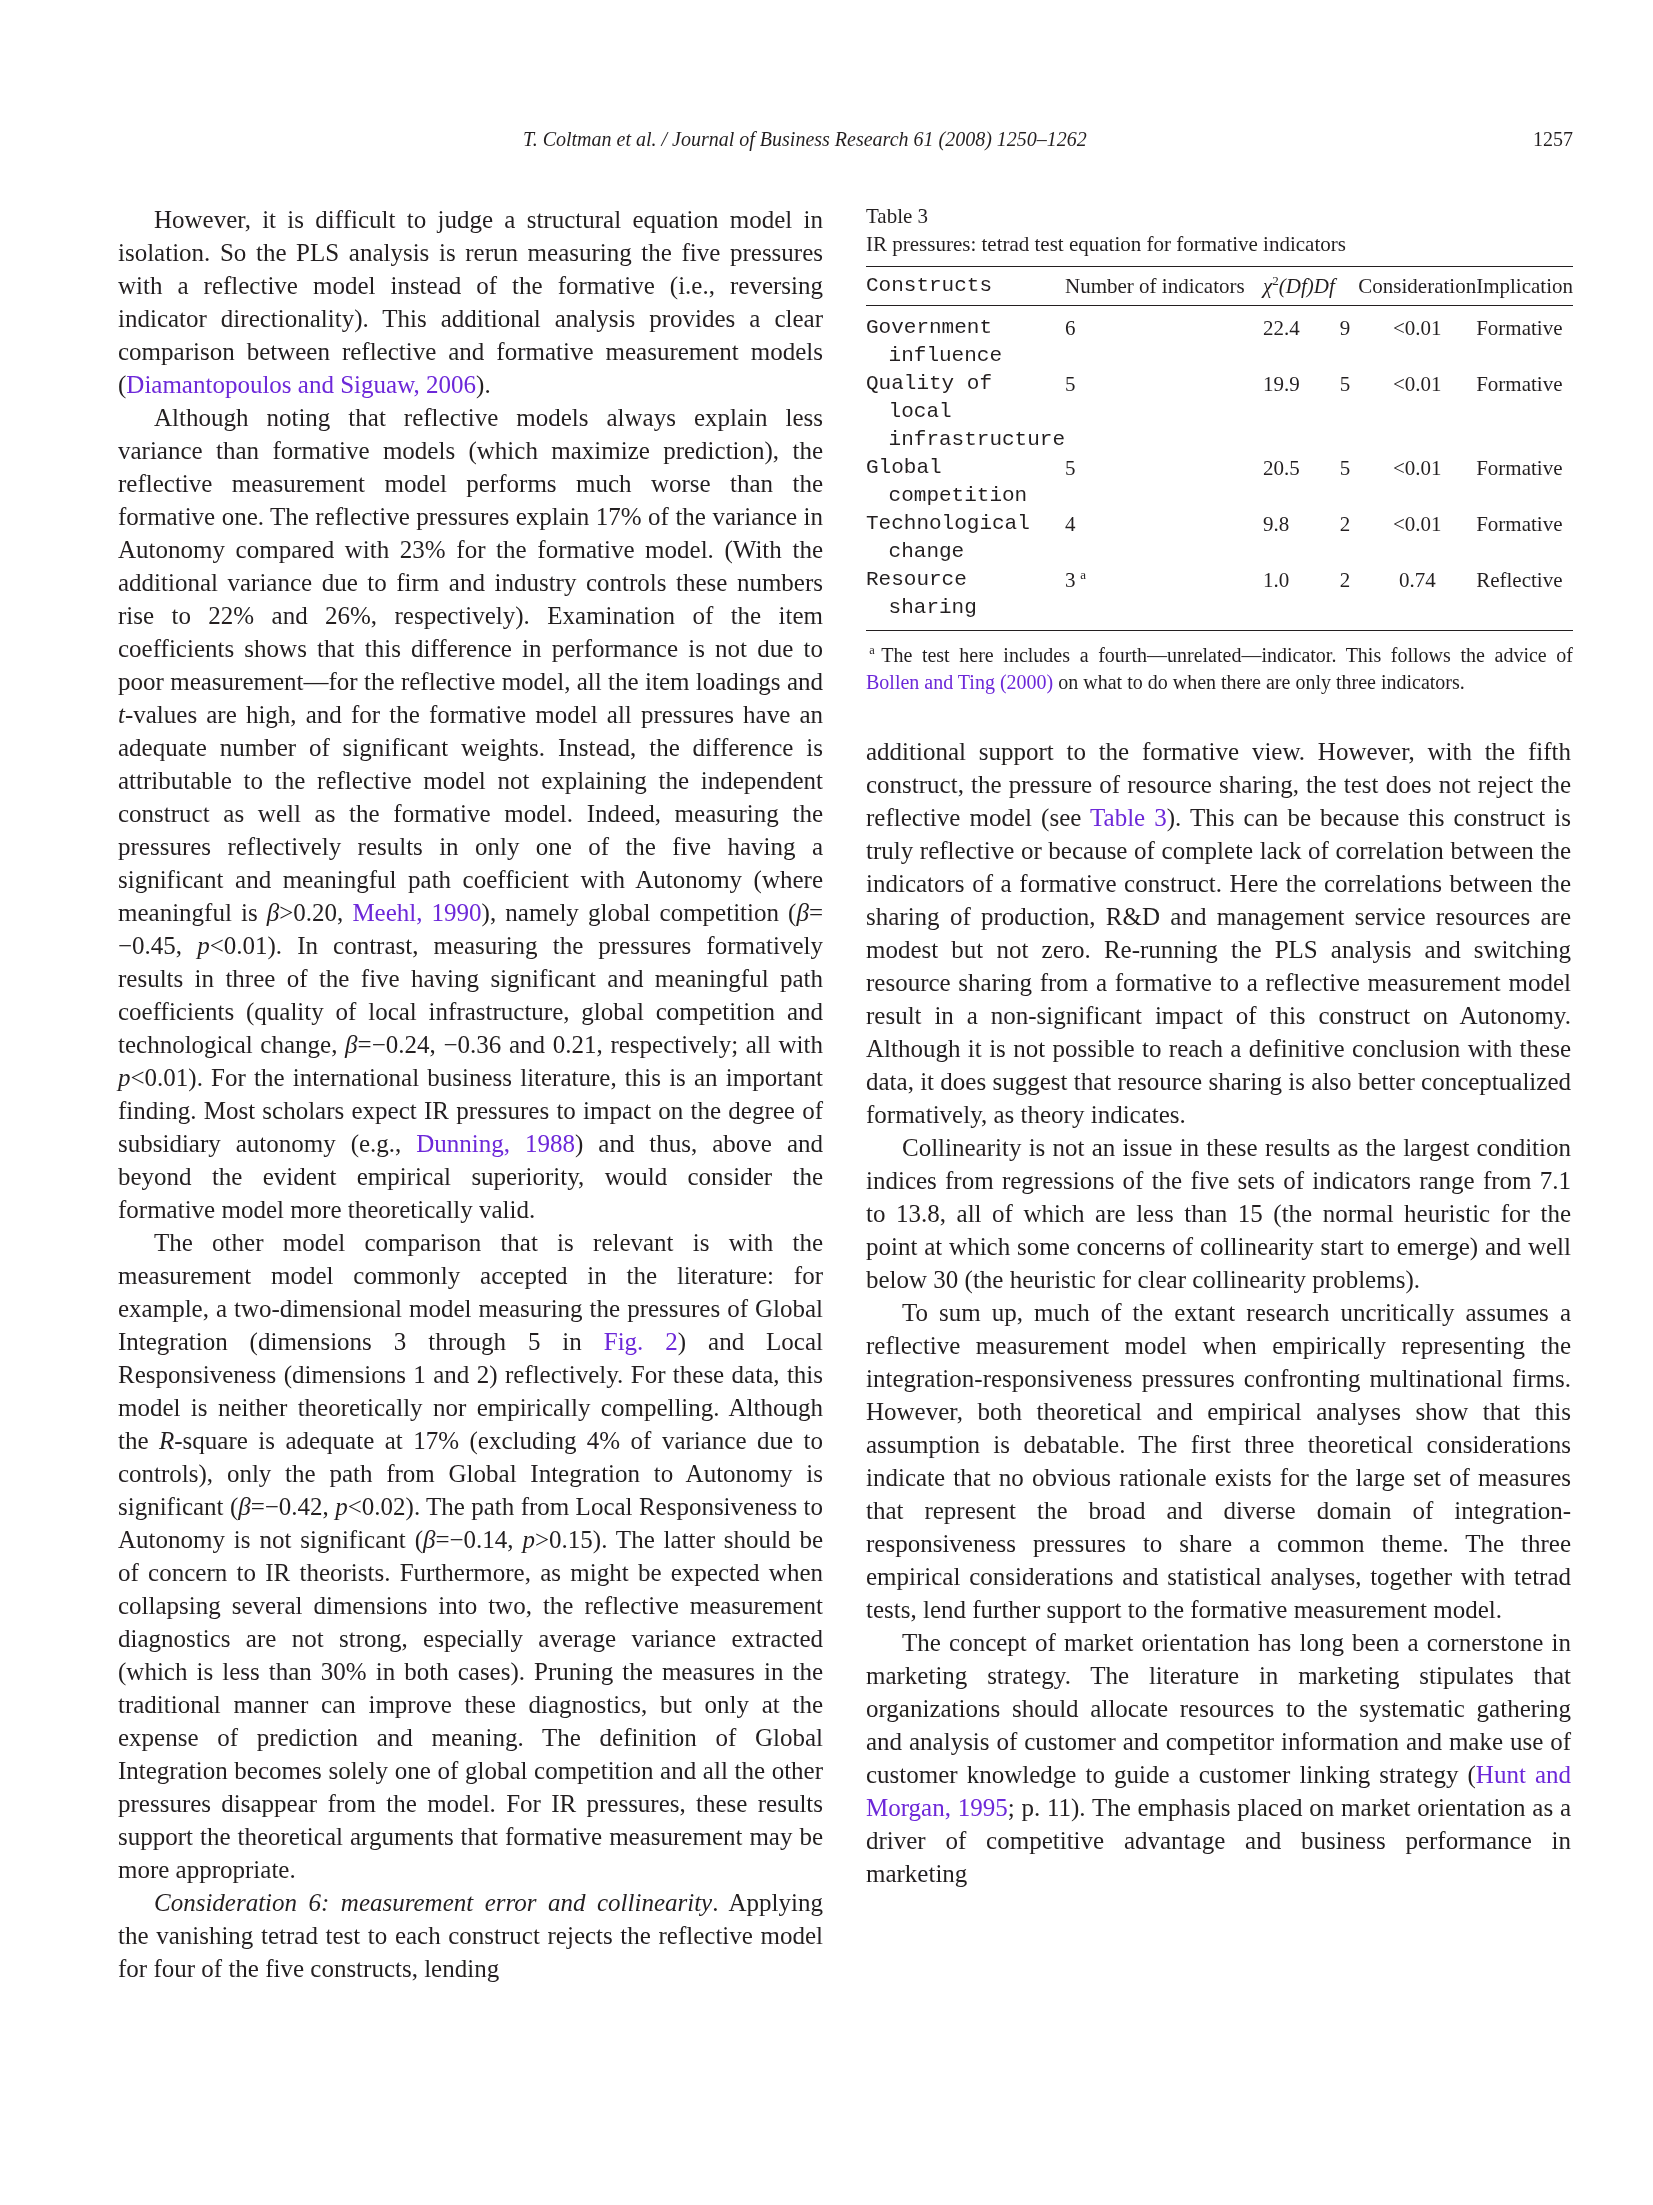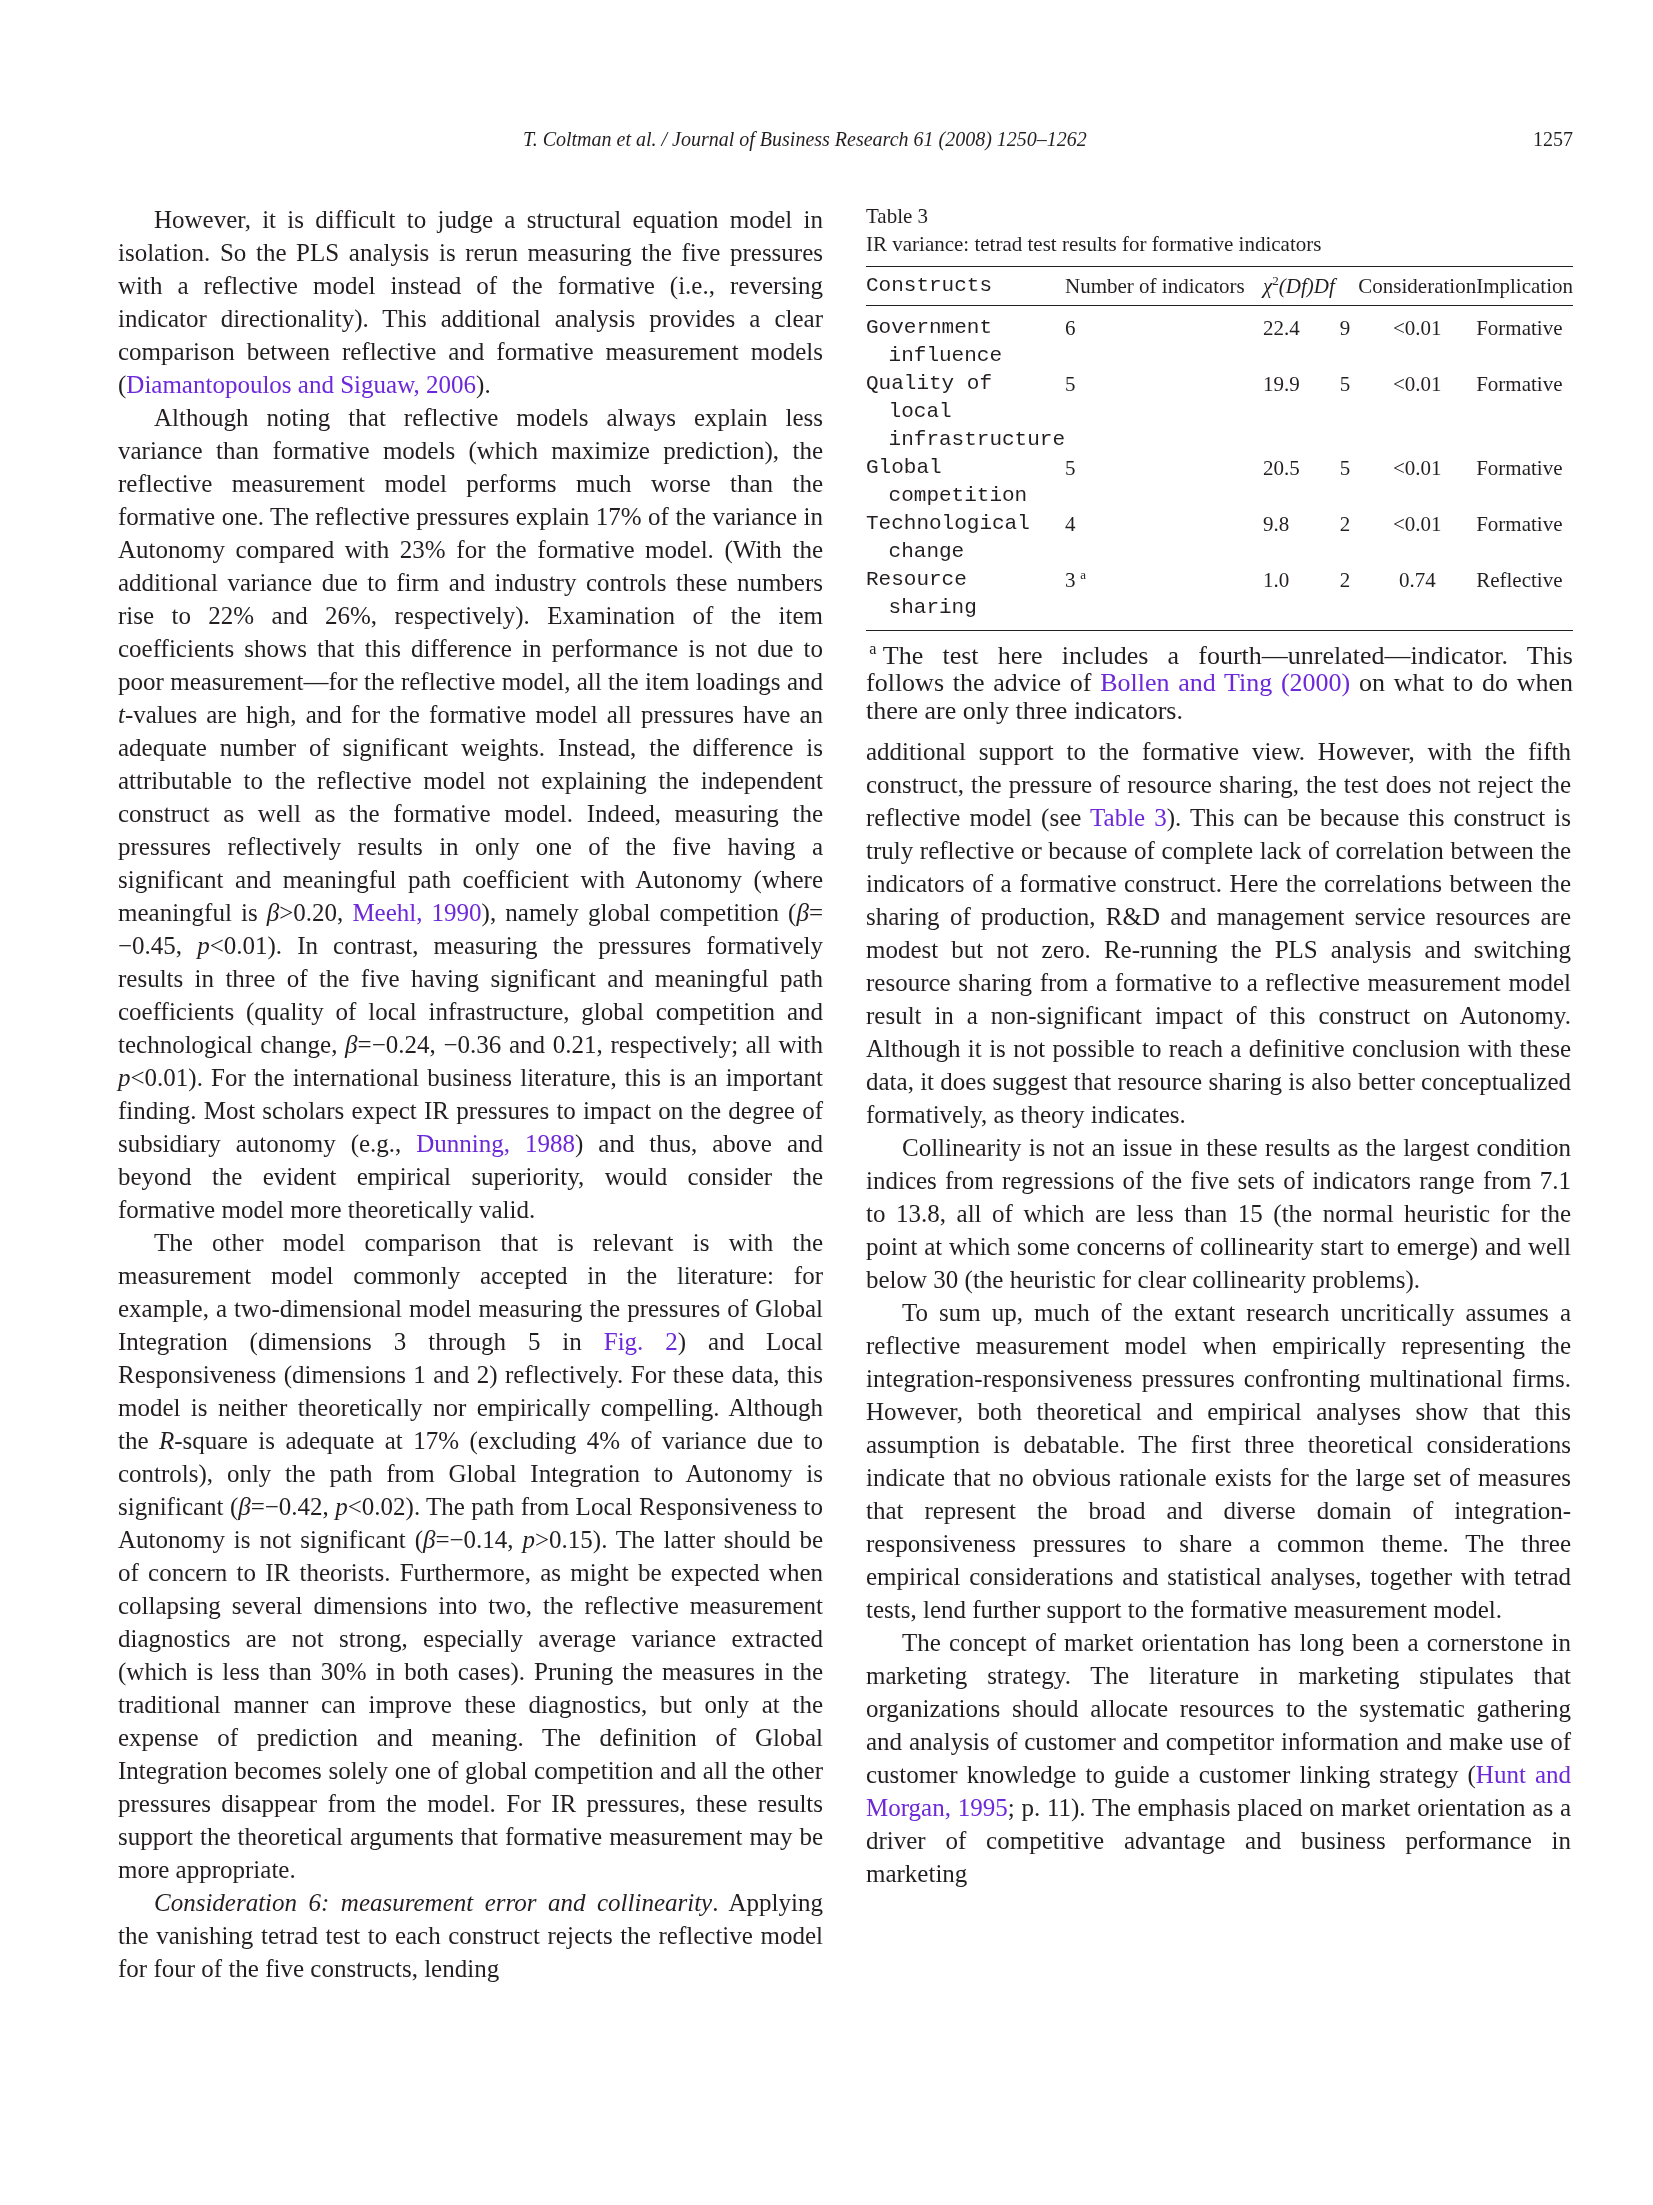--- a/index.html
+++ b/index.html
@@ -75,21 +75,21 @@
   .c-construct { width: 153px; font-family: Liberation Mono, monospace; }
   .c-construct .wrap { display: block; padding-left: 22.6px; text-indent: -22.6px; }
   .c-num { width: 202px; }
   .c-chi { width: 50px; text-align: left; }
   .c-df { width: 40px; text-align: right; padding-right: 8px !important; }
   .c-sig { width: 113px; text-align: center; }
   .c-impl { text-align: left; }
   sup { font-size: 62%; line-height: 0; }
   .footnote {
     margin-top: 11.3px;
-    font-size: 26px;
+    font-size: 20px;
     line-height: 27.5px;
     text-align: justify;
   }
   .footnote .mark { font-size: 62%; vertical-align: super; line-height: 0; margin: 0 6.5px 0 3.2px; }
 
   .section-heading {
     font-weight: bold;
     font-size: 25px;
     margin: 37px 0 36px 0;
     text-indent: 0 !important;
@@ -109,21 +109,21 @@
 
   <p><span>Although noting that reflective models always explain less variance than formative models (which maximize prediction), the reflective measurement model performs much worse than the formative one. The reflective pressures explain 17% of the variance in Autonomy compared with 23% for the formative model. (With the additional variance due to firm and industry controls these numbers rise to 22% and 26%, respectively). Examination of the item coefficients shows that this difference in performance is not due to poor measurement—for the reflective model, all the item loadings and </span><span class="it">t</span><span>-values are high, and for the formative model all pressures have an adequate number of significant weights. Instead, the difference is attributable to the reflective model not explaining the independent construct as well as the formative model. Indeed, measuring the pressures reflectively results in only one of the five having a significant and meaningful path coefficient with Autonomy (where meaningful is </span><span class="it">β</span><span>&gt;0.20, </span><a class="link">Meehl, 1990</a><span>), namely global competition (</span><span class="it">β</span><span>= −0.45, </span><span class="it">p</span><span>&lt;0.01). In contrast, measuring the pressures formatively results in three of the five having significant and meaningful path coefficients (quality of local infrastructure, global competition and technological change, </span><span class="it">β</span><span>=−0.24, −0.36 and 0.21, respectively; all with </span><span class="it">p</span><span>&lt;0.01). For the international business literature, this is an important finding. Most scholars expect IR pressures to impact on the degree of subsidiary autonomy (e.g., </span><a class="link">Dunning, 1988</a><span>) and thus, above and beyond the evident empirical superiority, would consider the formative model more theoretically valid.</span></p>
 
   <p><span>The other model comparison that is relevant is with the measurement model commonly accepted in the literature: for example, a two-dimensional model measuring the pressures of Global Integration (dimensions 3 through 5 in </span><a class="link">Fig. 2</a><span>) and Local Responsiveness (dimensions 1 and 2) reflectively. For these data, this model is neither theoretically nor empirically compelling. Although the </span><span class="it">R</span><span>-square is adequate at 17% (excluding 4% of variance due to controls), only the path from Global Integration to Autonomy is significant (</span><span class="it">β</span><span>=−0.42, </span><span class="it">p</span><span>&lt;0.02). The path from Local Responsiveness to Autonomy is not significant (</span><span class="it">β</span><span>=−0.14, </span><span class="it">p</span><span>&gt;0.15). The latter should be of concern to IR theorists. Furthermore, as might be expected when collapsing several dimensions into two, the reflective measurement diagnostics are not strong, especially average variance extracted (which is less than 30% in both cases). Pruning the measures in the traditional manner can improve these diagnostics, but only at the expense of prediction and meaning. The definition of Global Integration becomes solely one of global competition and all the other pressures disappear from the model. For IR pressures, these results support the theoretical arguments that formative measurement may be more appropriate.</span></p>
 
   <p><span class="it">Consideration 6: measurement error and collinearity</span><span>. Applying the vanishing tetrad test to each construct rejects the reflective model for four of the five constructs, lending</span></p>
 </div>
 
 <div class="table-block">
   <p class="table-label">Table 3</p>
-  <p class="table-caption">IR variance: tetrad test results for formative indicators</p>
+  <p class="table-caption">IR pressures: tetrad test equation for formative indicators</p>
   <table class="t3">
     <thead>
       <tr>
         <th class="c-construct">Constructs</th>
         <th class="c-num">Number of indicators</th>
         <th class="c-chi"><span class="it">χ</span><sup>2</sup><span class="it">(Df)</span></th>
         <th class="c-df it">Df</th>
         <th class="c-sig">Consideration</th>
         <th class="c-impl">Implication</th>
       </tr>

